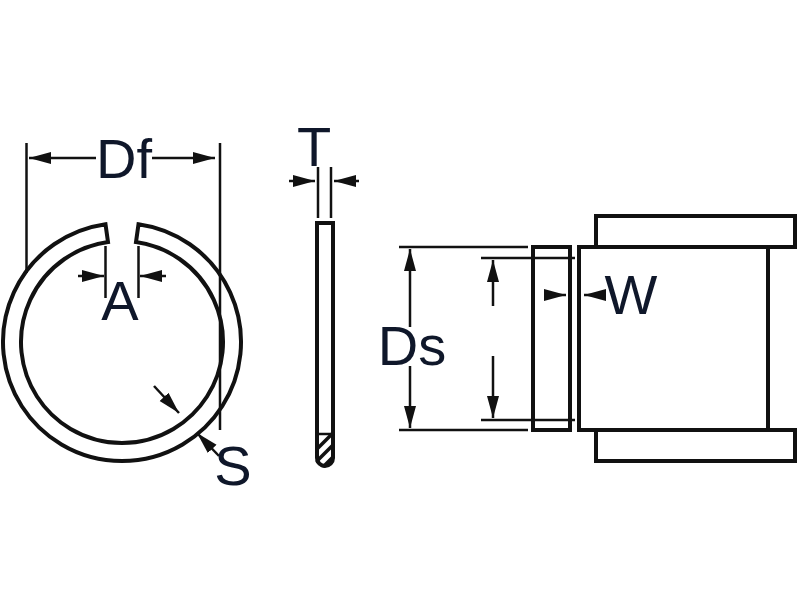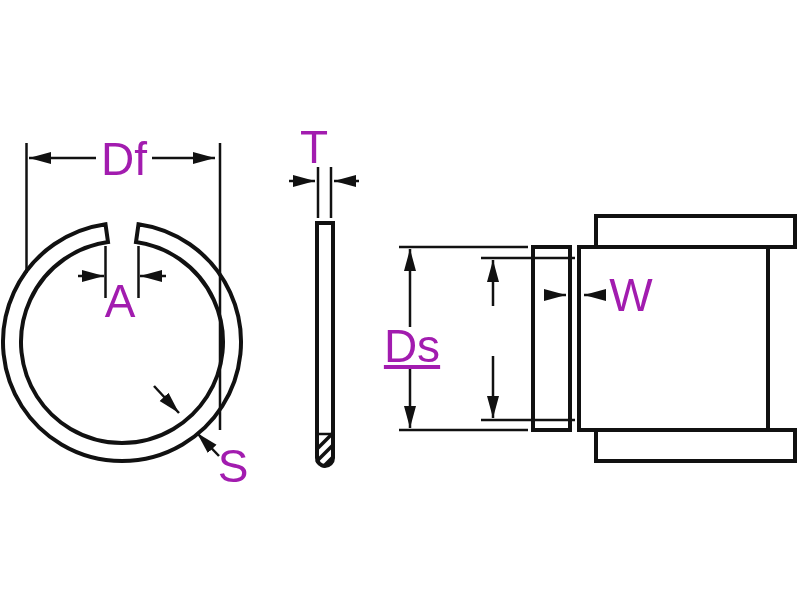--- a/index.html
+++ b/index.html
@@ -17,23 +17,23 @@
   }
   .stage svg {
     position: absolute;
     left: 0;
     top: 0;
   }
   .lbl {
     position: absolute;
     transform: translate(-50%, -50%);
     font-family: "Liberation Sans", sans-serif;
-    font-size: 46px;
+    font-size: 56px;
     font-weight: 400;
-    color: #a21caf;
+    color: #0f172a;
     white-space: nowrap;
     line-height: 1;
     letter-spacing: 0;
   }
   .thick { stroke: #111111; stroke-width: 4; fill: none; }
   .thickfill { stroke: #111111; stroke-width: 4; fill: #ffffff; }
   .thin { stroke: #111111; stroke-width: 2.5; fill: none; }
   .hatch { stroke: #111111; stroke-width: 3.5; fill: none; }
 </style>
 </head>
@@ -114,16 +114,16 @@
 
       <line class="thin" x1="544" y1="295" x2="566" y2="295" marker-end="url(#ah)"></line>
       <line class="thin" x1="601" y1="295" x2="584" y2="295" marker-end="url(#ah)"></line>
     </g>
   </svg>
 
   <div class="lbl" style="left:124px; top:159px;">Df</div>
   <div class="lbl" style="left:120px; top:301px;">A</div>
   <div class="lbl" style="left:233px; top:466px;">S</div>
   <div class="lbl" style="left:314px; top:147px;">T</div>
-  <div class="lbl" style="left:412px; top:346px;text-decoration:underline;">Ds</div>
+  <div class="lbl" style="left:412px; top:346px;">Ds</div>
   <div class="lbl" style="left:631px; top:295px;">W</div>
 
 </div>
 
 </body></html>

